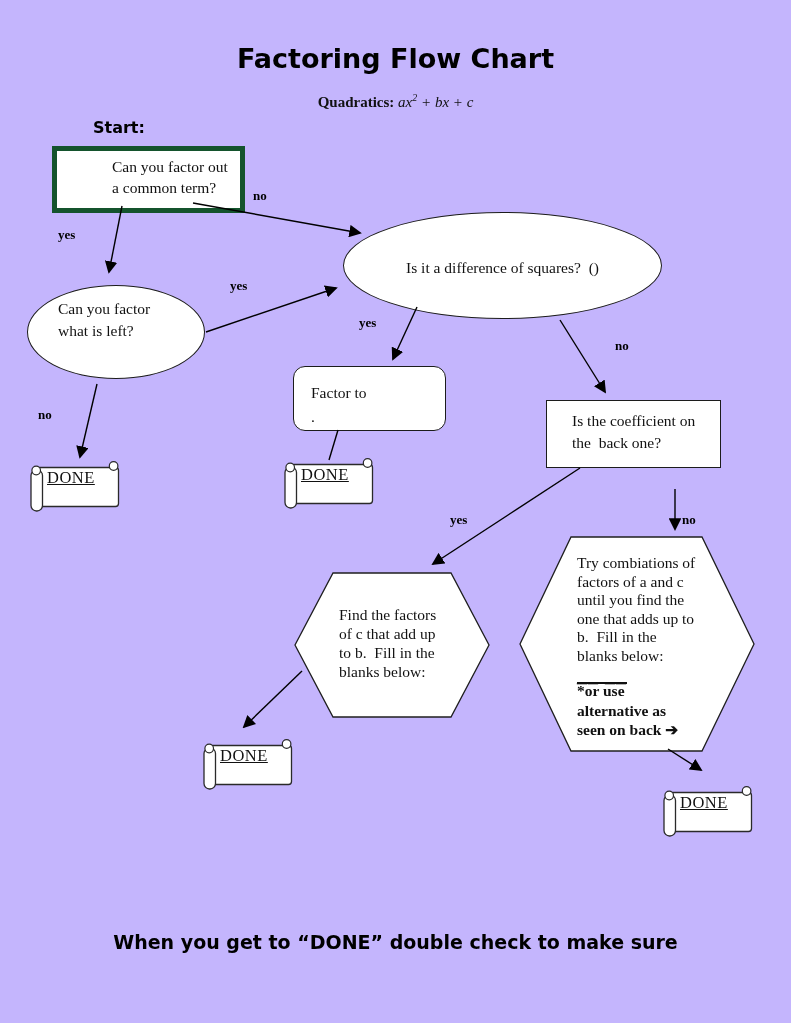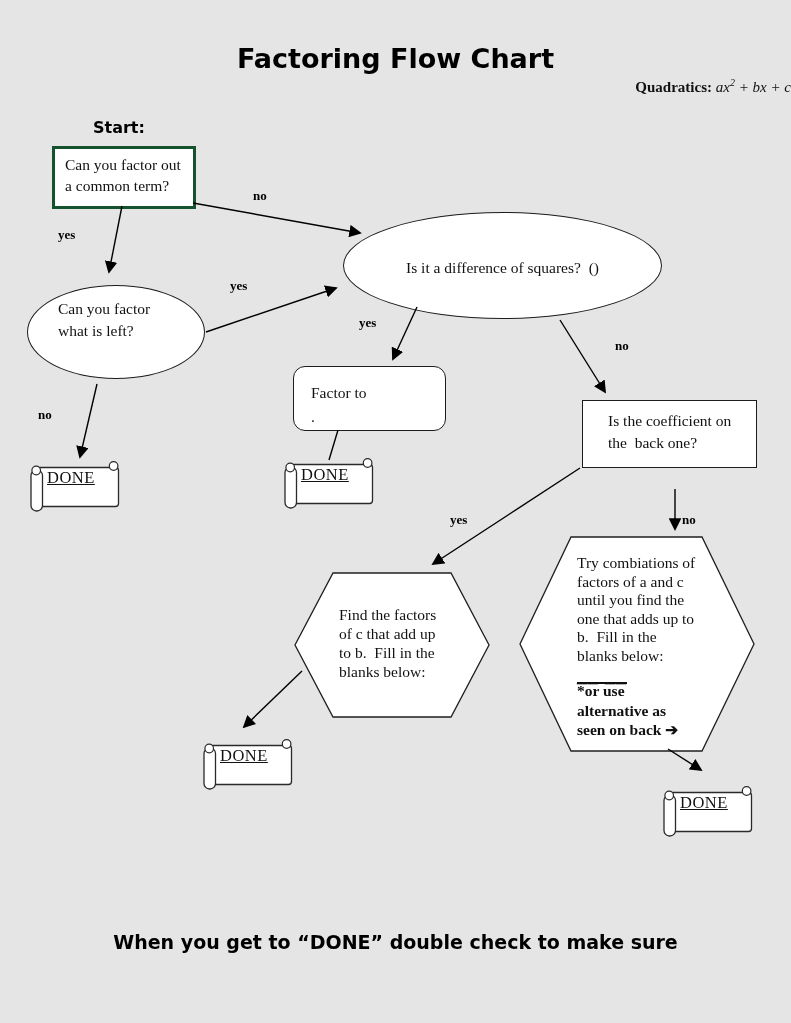--- a/index.html
+++ b/index.html
@@ -1,28 +1,28 @@
 <!DOCTYPE html>
 <html><head>
 <meta charset="utf-8">
 <style>
   html,body{margin:0;padding:0;background:#ffffff;}
-  .page{position:relative;width:791px;height:1023px;background:#e5e5e5;overflow:hidden;
+  .page{position:relative;width:791px;height:1023px;background:#c4b5fd;overflow:hidden;
         font-family:"Liberation Serif", serif;color:#111;}
   .title{position:absolute;left:0;right:0;top:43px;text-align:center;
          font-family:"DejaVu Sans", sans-serif;font-weight:bold;font-size:27px;color:#000;}
-  .subtitle{position:absolute;left:0;right:0;top:77px;text-align:right;font-size:15px;}
+  .subtitle{position:absolute;left:0;right:0;top:92px;text-align:center;font-size:15px;}
   .subtitle .qlabel{font-weight:bold;}
   .subtitle .math{font-style:italic;white-space:pre-wrap;}
   .subtitle sup{font-size:10px;font-style:italic;}
   .startlbl{position:absolute;left:93px;top:118px;font-family:"DejaVu Sans", sans-serif;
             font-weight:bold;font-size:16px;color:#000;}
   .node{position:absolute;background:#fff;}
   .nline{white-space:pre-wrap;font-size:15.5px;line-height:21px;}
-  .rectnode{border:3px solid #14532d;}
+  .rectnode{border:5px solid #14532d;padding-left:45px;}
   .roundnode{border:1.4px solid #1c1c1c;}
   .ellipse{border:1.4px solid #1c1c1c;border-radius:50%;}
   .elabel{position:absolute;font-weight:bold;font-size:13px;color:#000;}
   .overlay{position:absolute;left:0;top:0;pointer-events:none;}
   .overlay line{stroke:#000;stroke-width:1.4;}
   .hexwrap{position:absolute;}
   .hexwrap svg{position:absolute;left:0;top:0;}
   .hextext{position:absolute;}
   .hextext .nline{line-height:19px;}
   .hx2 .nline{line-height:18.5px;}
@@ -60,21 +60,21 @@
   <div class="node ellipse" style="left:27px;top:285px;width:176px;height:92px;">
     <div class="nline" style="position:absolute;left:30px;top:12px;">Can you factor</div>
     <div class="nline" style="position:absolute;left:30px;top:34px;">what is left?</div>
   </div>
 
   <div class="node roundnode" style="left:293px;top:366px;width:151px;height:63px;border-radius:12px;">
     <div class="nline" style="position:absolute;left:17px;top:15px;">Factor to</div>
     <div class="nline" style="position:absolute;left:17px;top:39px;">.</div>
   </div>
 
-  <div class="node roundnode" style="left:582px;top:400px;width:173px;height:66px;border-radius:0;">
+  <div class="node roundnode" style="left:546px;top:400px;width:173px;height:66px;border-radius:0;">
     <div class="nline" style="position:absolute;left:25px;top:9px;">Is the coefficient on</div>
     <div class="nline" style="position:absolute;left:25px;top:31px;">the  back one?</div>
   </div>
 
   <div class="hexwrap" style="left:293px;top:571px;width:198px;height:148px;">
     <svg width="198" height="148">
       <polygon points="40,2 158,2 196,74 158,146 40,146 2,74" fill="#ffffff" stroke="#1f1f1f" stroke-width="1.3"></polygon>
     </svg>
     <div class="hextext" style="left:46px;top:34px;width:120px;">
       <div class="nline">Find the factors</div>

